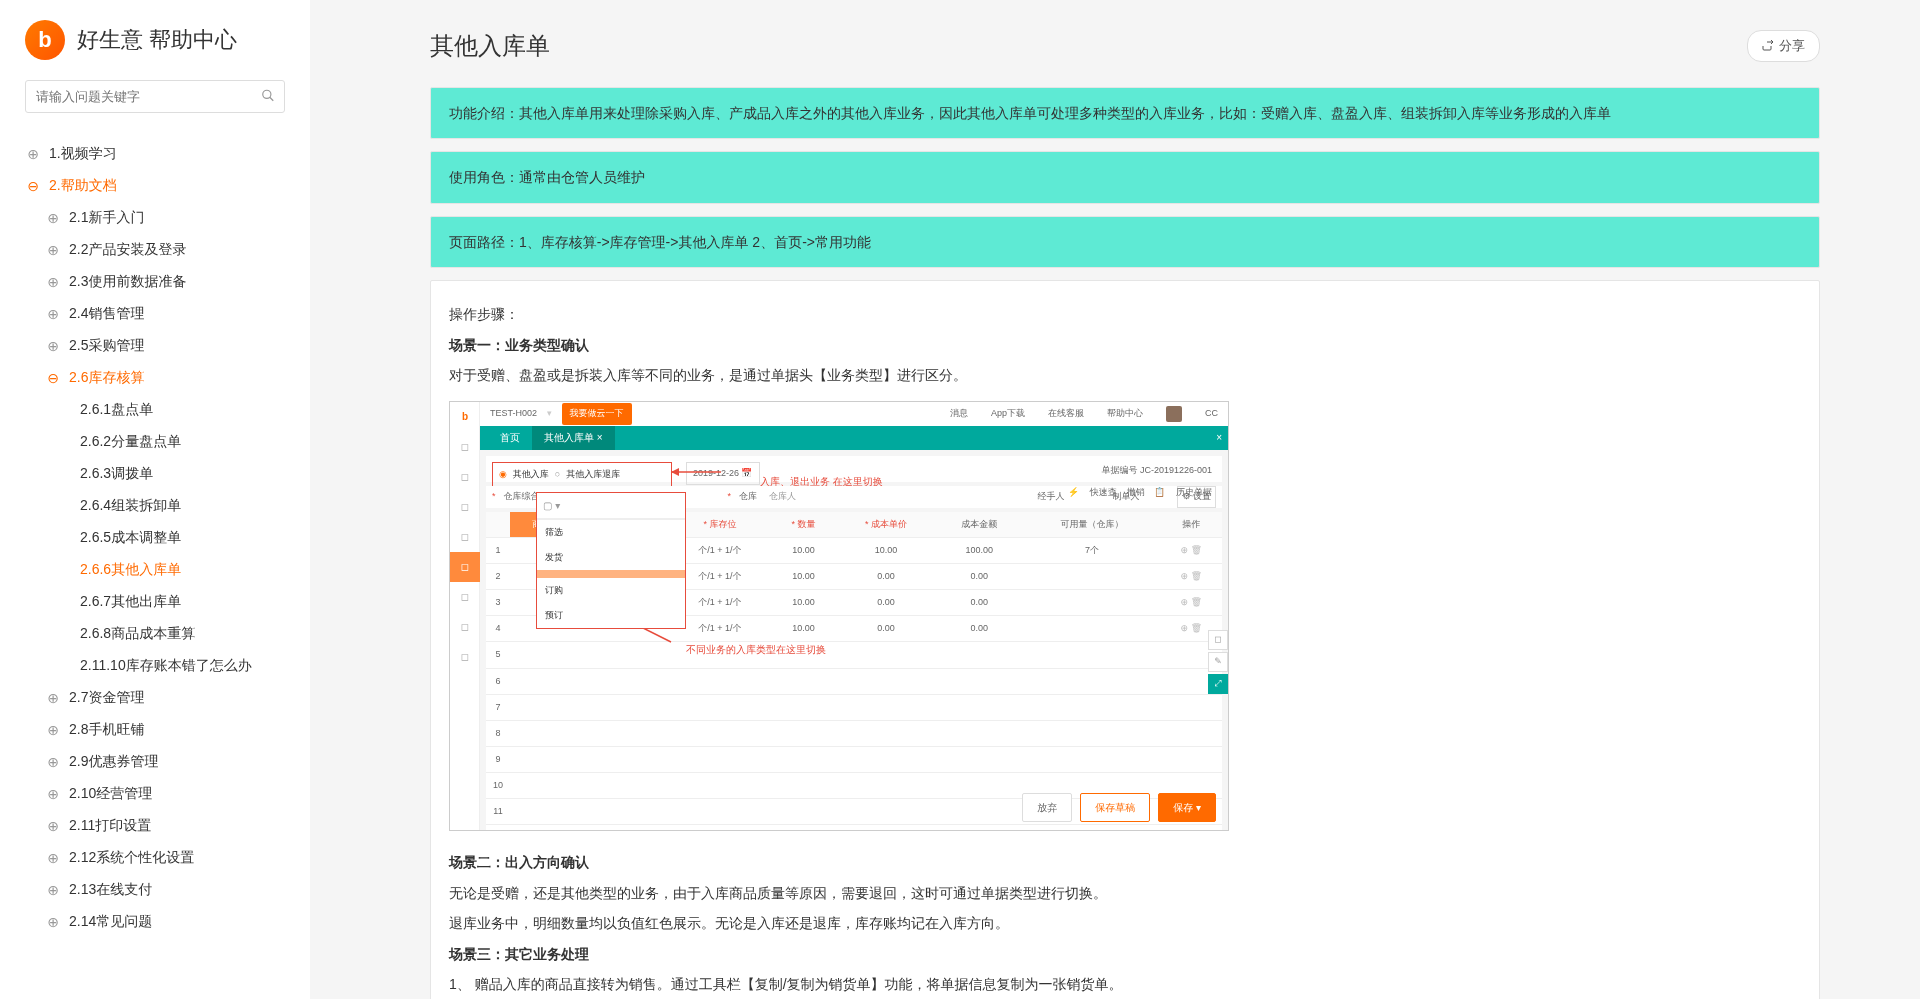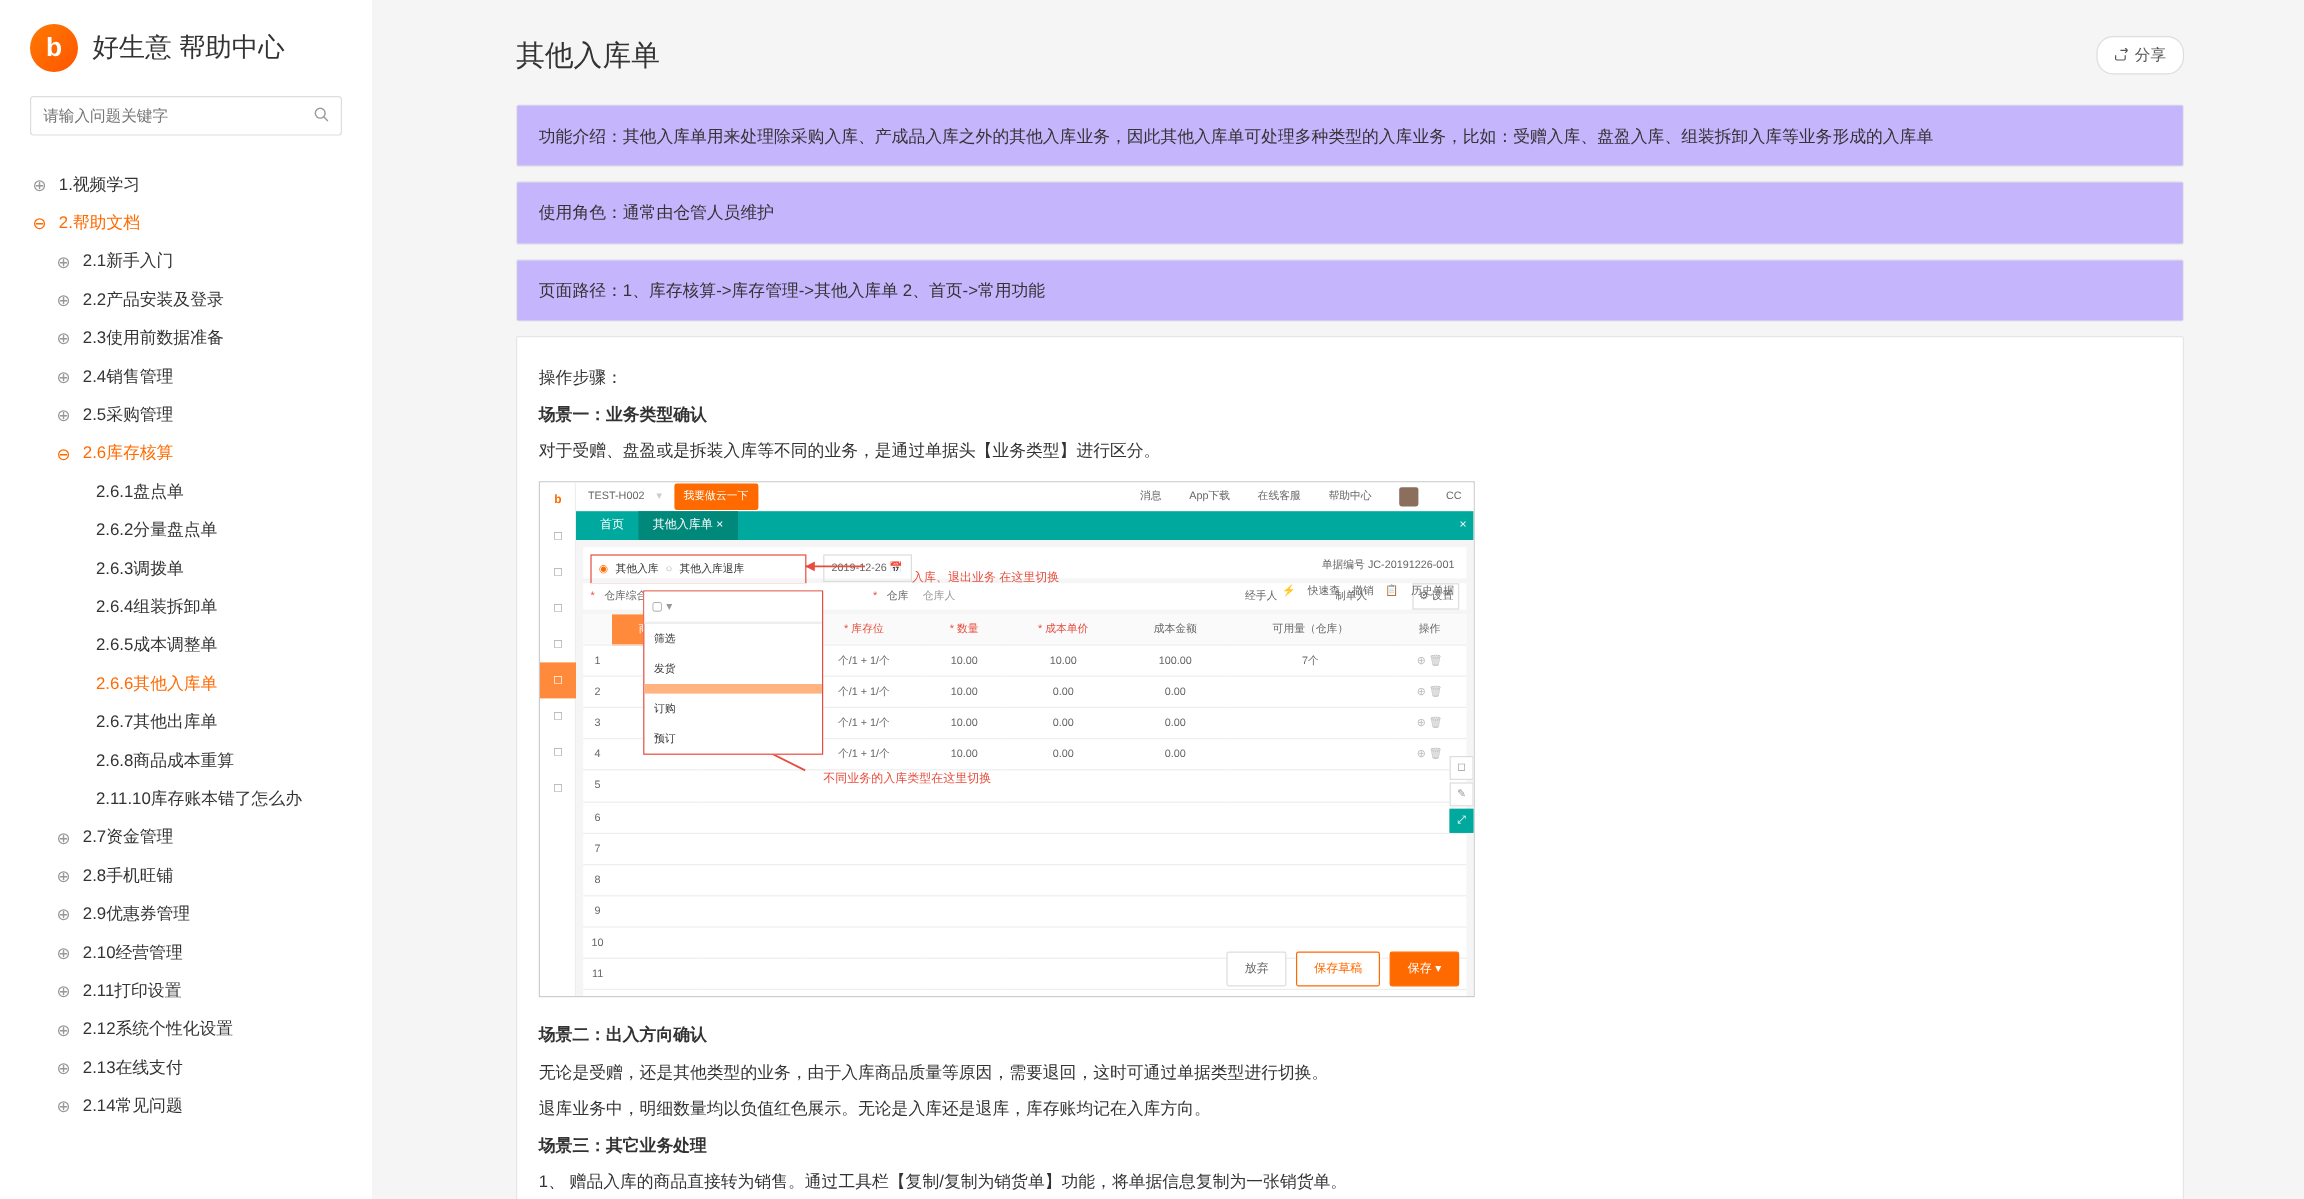--- a/index.html
+++ b/index.html
@@ -15,21 +15,21 @@
 .nav-item.indent1 { padding-left: 20px; }
 .nav-item.indent3 { padding-left: 55px; }
 .nav-item .icon { width: 16px; height: 16px; margin-right: 8px; color: #999; display: inline-flex; align-items: center; justify-content: center; font-size: 14px; }
 .nav-item.active { color: #ff6a00; }
 .nav-item.active .icon { color: #ff6a00; }
 .nav-item.leaf-active { color: #ff6a00; }
 .main { margin-left: 310px; padding: 30px 100px 40px 120px; }
 .page-header { display: flex; justify-content: space-between; align-items: center; margin-bottom: 25px; }
 .page-title { font-size: 24px; font-weight: normal; color: #333; }
 .share-btn { border: 1px solid #ddd; background: #fff; padding: 6px 14px; border-radius: 14px; cursor: pointer; font-size: 13px; color: #555; display: flex; align-items: center; gap: 5px; }
-.info-box { border: 1px solid #e5e5e5; background: #c4b5fd; padding: 14px 18px; margin-bottom: 12px; border-radius: 2px; font-size: 14px; line-height: 1.6; }
+.info-box { border: 1px solid #e5e5e5; background: #5eead4; padding: 14px 18px; margin-bottom: 12px; border-radius: 2px; font-size: 14px; line-height: 1.6; }
 .info-box .label { color: #333; }
 .content { background: #fff; border: 1px solid #e5e5e5; padding: 20px 18px; border-radius: 2px; line-height: 1.9; }
 .content strong { font-weight: bold; }
 .content p { margin-bottom: 4px; }
 .ss { width: 780px; height: 430px; background:#fff; position: relative; font-size: 10px; margin: 12px 0 18px 0; border: 1px solid #ccc; overflow:hidden; }
 .ss-leftbar { position:absolute; left:0; top:0; width:30px; height:100%; background:#fff; border-right:1px solid #eee; }
 .ss-leftbar .li { width:30px; height:30px; display:flex; align-items:center; justify-content:center; color:#aaa; }
 .ss-leftbar .li.active { background:#ff8a3c; color:#fff; }
 .ss-topbar { position:absolute; left:30px; top:0; right:0; height:24px; background:#fff; display:flex; align-items:center; padding:0 10px; justify-content:space-between; font-size:9px; color:#666;}
 .ss-topbar .orange-btn { background:#ff6a00; color:#fff; padding:2px 8px; border-radius:2px; font-size:9px;}

